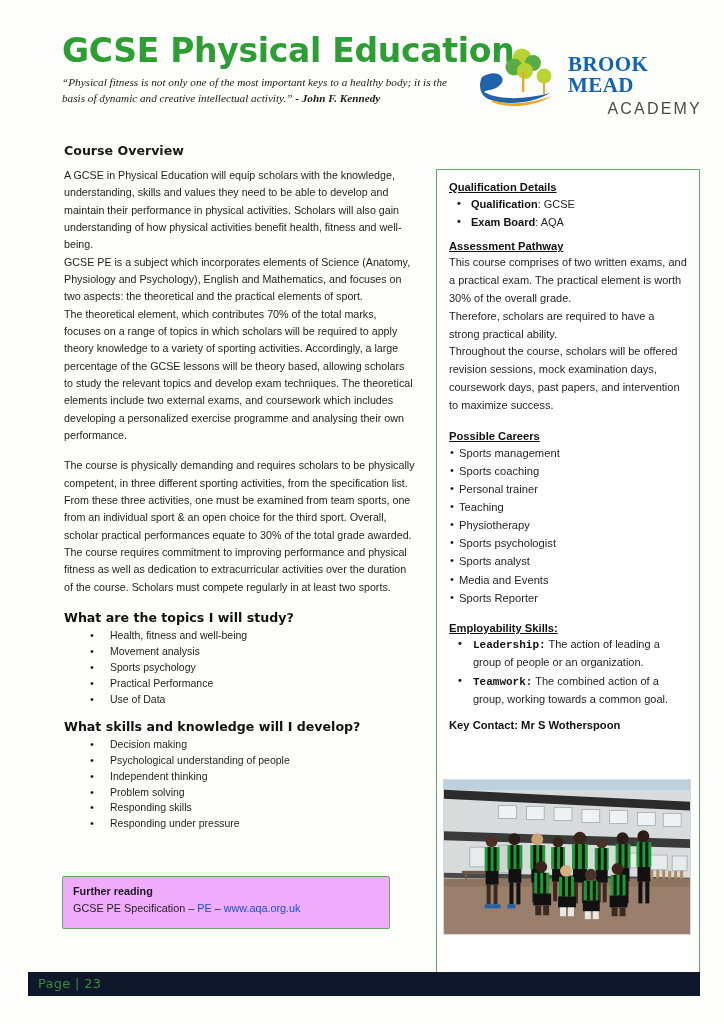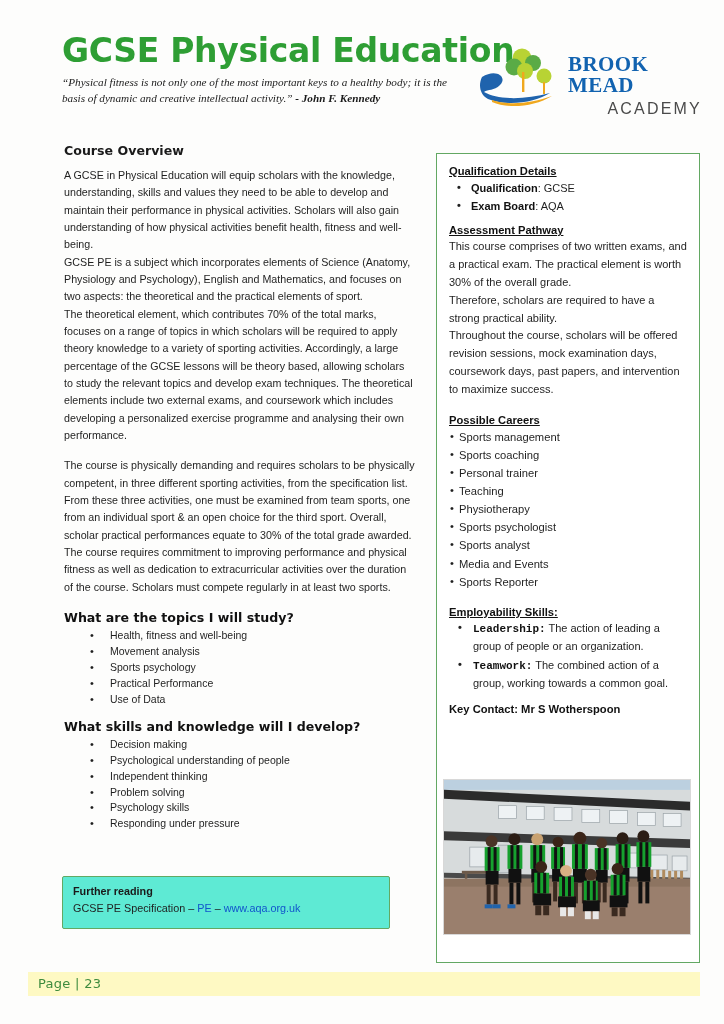--- a/index.html
+++ b/index.html
@@ -145,21 +145,21 @@
   
   .further-box {
     position: absolute;
     left: 62px;
     top: 876px;
     width: 328px;
     height: 53px;
     border: 1.3px solid #63a863;
     border-radius: 2px;
     box-sizing: border-box;
-    background: #5eead4;
+    background: #f0abfc;
     padding: 7px 10px 0 10px;
   }
   .further-title {
     font-size: 10.8px;
     font-weight: bold;
     color: #1a1a1a;
     line-height: 1.35;
   }
   .further-line {
     font-size: 10.8px;
@@ -169,21 +169,21 @@
   }
   .link {
     color: #1155cc;
     text-align: right;
   }
 
   
   .right-panel {
     position: absolute;
     left: 436px;
-    top: 153px;
+    top: 169px;
     width: 264px;
     height: 810px;
     border: 1.4px solid #63a863;
     border-radius: 0;
     box-sizing: border-box;
     background: #fff;
     padding: 11px 12px 0 12px;
   }
   .panel-h {
     font-size: 11.2px;
@@ -282,21 +282,21 @@
   }
   .photo svg { display: block; width: 100%; height: 100%; }
 
   
   .footer-bar {
     position: absolute;
     left: 28px;
     top: 972px;
     width: 672px;
     height: 24px;
-    background: #fef9c3;
+    background: #0f172a;
   }
   .footer-text {
     position: absolute;
     left: 10px;
     top: 4px;
     font-size: 13px;
     color: #3e8b3e;
     letter-spacing: 0.3px;
     font-family: "DejaVu Sans", sans-serif;
   }
@@ -356,21 +356,21 @@
     </ul>
 
     <div style="height:11px"></div>
 
     <h3 class="q-h">What skills and knowledge will I develop?</h3>
     <ul class="dot-list">
       <li>Decision making</li>
       <li>Psychological understanding of people</li>
       <li>Independent thinking</li>
       <li>Problem solving</li>
-      <li>Psychology skills</li>
+      <li>Responding skills</li>
       <li>Responding under pressure</li>
     </ul>
   </div>
 
   <div class="further-box">
     <div class="further-title">Further reading</div>
     <div class="further-line">
       <span>GCSE PE Specification – </span><span class="link">PE</span><span> – </span><span class="link">www.aqa.org.uk</span>
     </div>
   </div>

